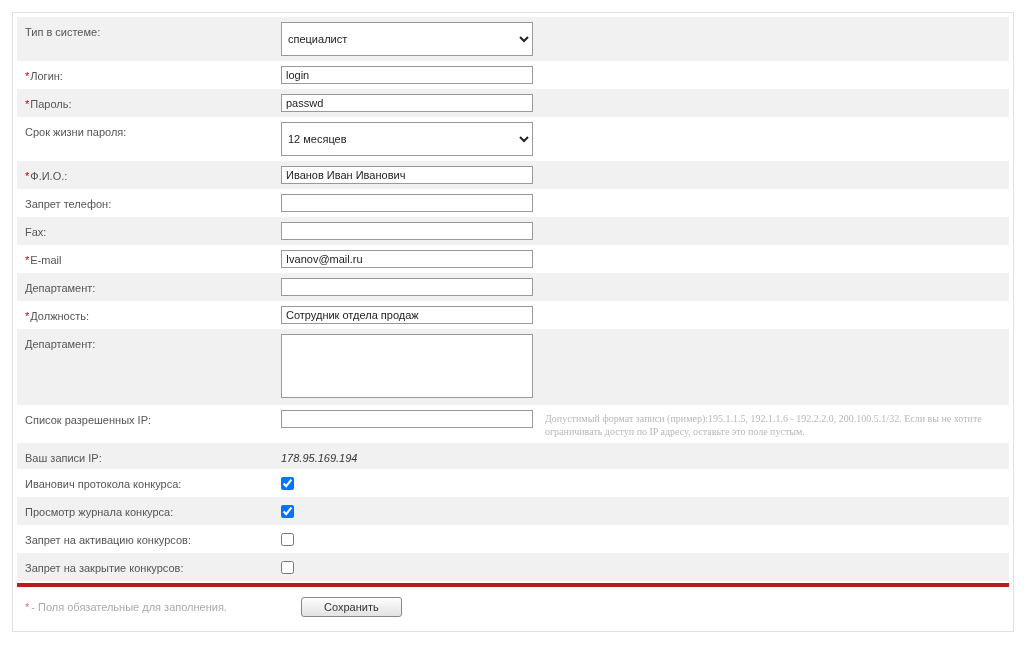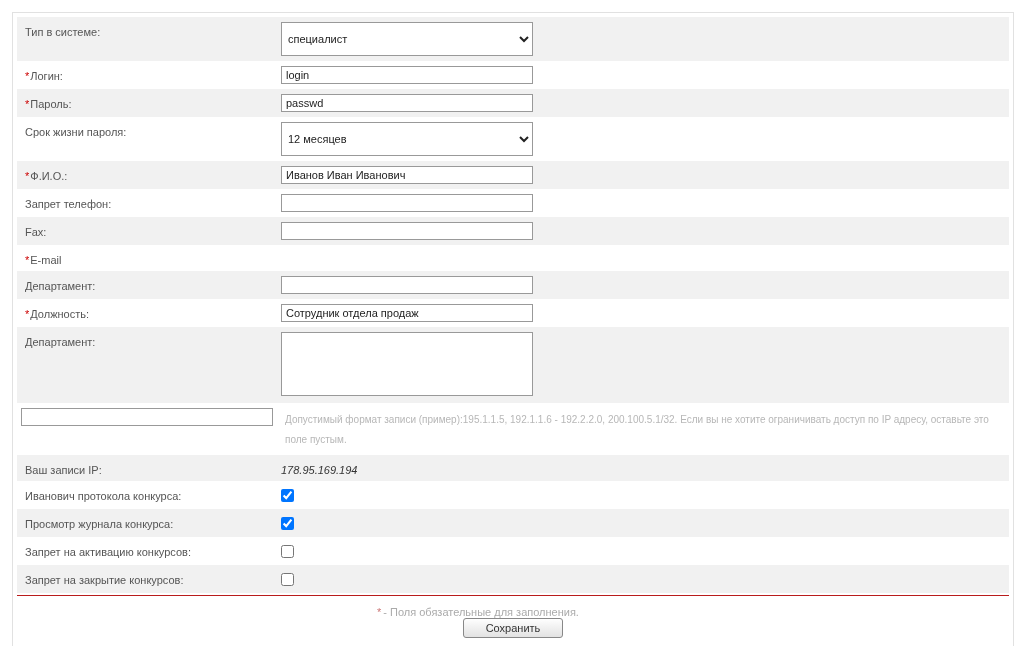--- a/index.html
+++ b/index.html
@@ -41,22 +41,23 @@
     margin-right: 1px;
   }
   .field-col {
     flex: 0 0 auto;
   }
   .hint-col {
     flex: 1;
     padding-left: 12px;
     color: #b7b7b7;
     font-size: 10px;
-    line-height: 20px;
+    line-height: 13px;
     padding-top: 2px;
+    font-family: Liberation Serif, serif;
   }
   input[type="text"], input[type="password"], textarea, select.wide {
     border: 1px solid #999;
     font-family: Tahoma, Verdana, Arial, sans-serif;
     font-size: 11px;
     padding: 2px 4px;
     box-sizing: border-box;
     width: 252px;
     background: #fff;
     color: #222;
@@ -74,23 +75,22 @@
     color: #333;
     font-style: italic;
   }
   input[type="checkbox"] {
     margin: 3px 0 0 0;
   }
   .footer-row {
     display: flex;
     align-items: center;
     padding: 10px 4px;
-    border-top: 1px solid #b91c1c;
+    border-top: 4px solid #b91c1c;
     margin-top: 2px;
-    flex-direction: column;
   }
   .req-note {
     width: 280px;
     color: #aaa;
     font-size: 11px;
     padding-left: 4px;
     box-sizing: border-box;
   }
   .req-note .req {
     color: #c77;
@@ -158,38 +158,40 @@
       <div class="field-col"><input type="text" value="" style=""></div>
     </div>
 
     <div class="row alt">
       <div class="label-col">Fax:</div>
       <div class="field-col"><input type="text" value="" style=""></div>
     </div>
 
     <div class="row">
       <div class="label-col"><span class="req">*</span><span>E-mail</span></div>
+      <div class="field-col"><input type="text" value="Ivanov@mail.ru" style=""></div>
     </div>
 
     <div class="row alt">
       <div class="label-col">Департамент:</div>
       <div class="field-col"><input type="text" value="" style=""></div>
     </div>
 
     <div class="row">
       <div class="label-col"><span class="req">*</span><span>Должность:</span></div>
       <div class="field-col"><input type="text" value="Сотрудник отдела продаж" style=""></div>
     </div>
 
     <div class="row alt">
       <div class="label-col">Департамент:</div>
       <div class="field-col"><textarea style=""></textarea></div>
     </div>
 
     <div class="row">
+      <div class="label-col">Список разрешенных IP:</div>
       <div class="field-col"><input type="text" value="" style=""></div>
       <div class="hint-col">Допустимый формат записи (пример):195.1.1.5, 192.1.1.6 - 192.2.2.0, 200.100.5.1/32. Если вы не хотите ограничивать доступ по IP адресу, оставьте это поле пустым.</div>
     </div>
 
     <div class="row alt">
       <div class="label-col">Ваш записи IP:</div>
       <div class="field-col static-text">178.95.169.194</div>
     </div>
 
     <div class="row">

